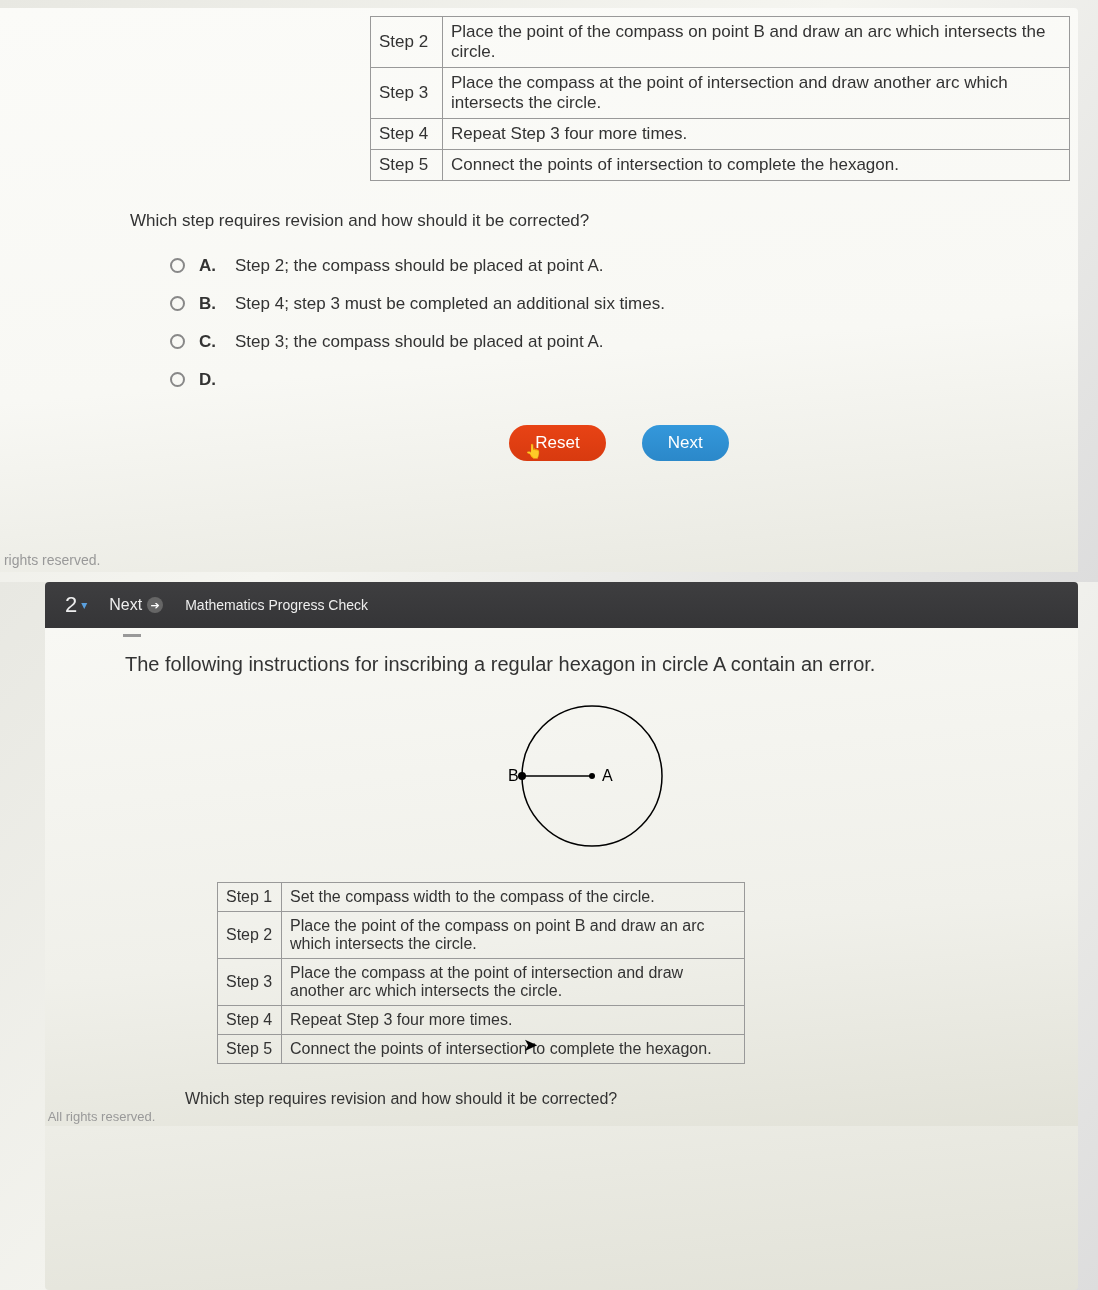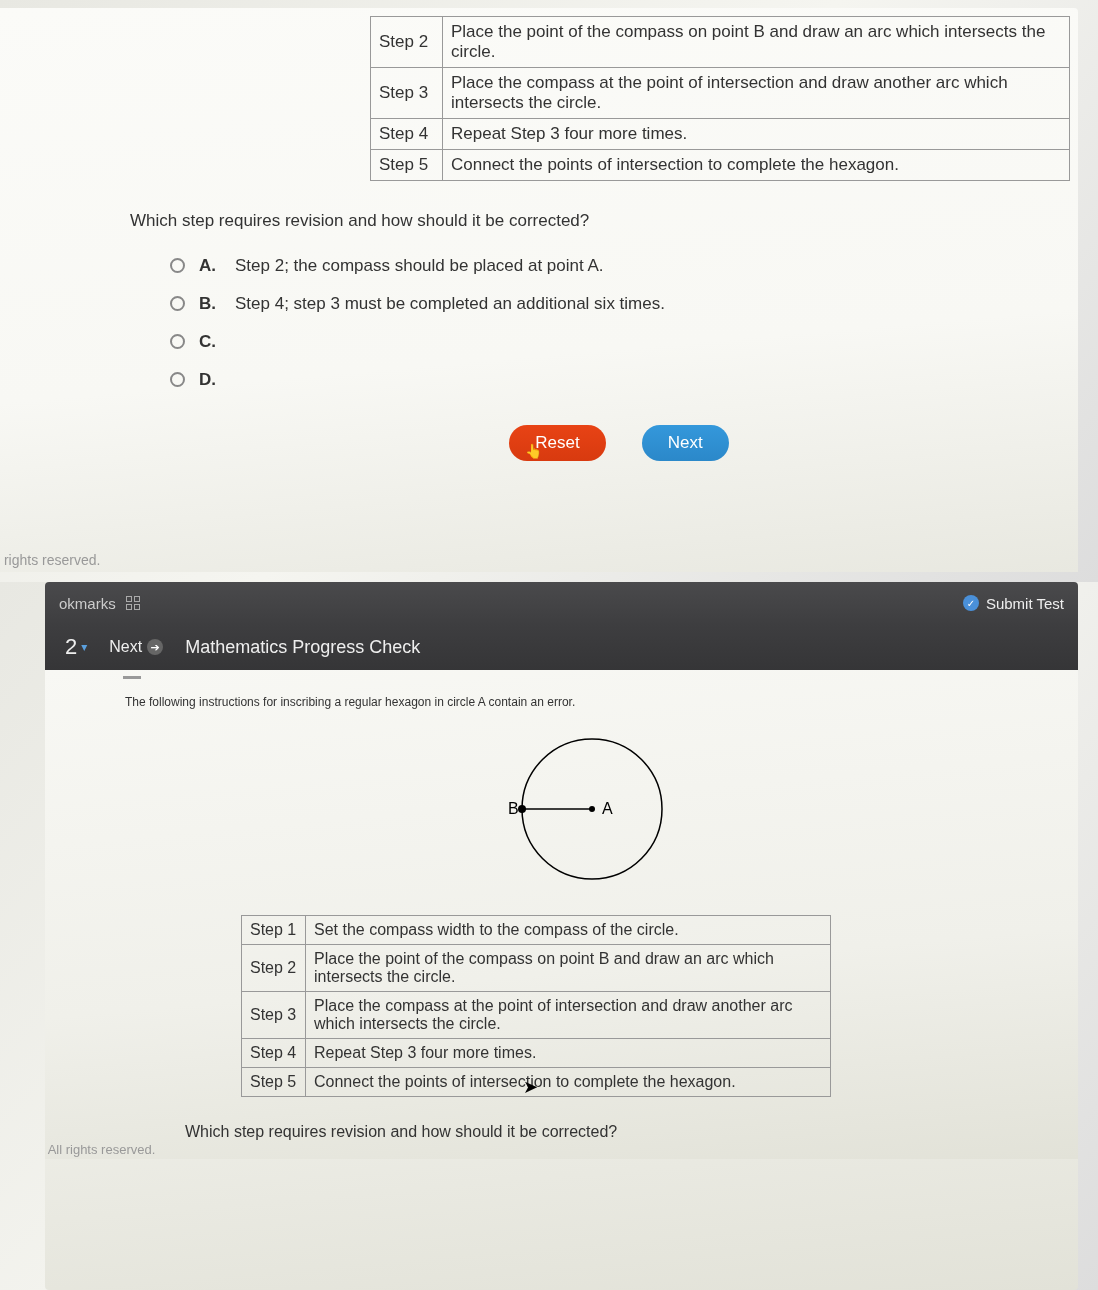--- a/index.html
+++ b/index.html
@@ -197,51 +197,51 @@
       height: 16px;
       border-radius: 50%;
       background: #666;
       color: #fff;
       font-size: 11px;
       display: inline-flex;
       align-items: center;
       justify-content: center;
     }
     .title-nav {
-      font-size: 18px;
+      font-size: 14px;
       color: #eee;
     }
     .content-area {
       padding: 25px 40px 10px 80px;
       background: linear-gradient(175deg, #f8f8f4 0%, #f0f0ea 60%, #e2e2d8 100%);
       position: relative;
     }
     .dash-line {
       position: absolute;
       top: 6px;
       left: 78px;
       width: 18px;
       height: 3px;
       background: #999;
     }
     .instr {
-      font-size: 12px;
+      font-size: 20px;
       color: #333;
       margin-bottom: 20px;
     }
     .circle-diagram {
       display: block;
       margin: 14px auto 26px auto;
     }
     .steps-table-2 {
       border-collapse: collapse;
       border: 1px solid #999;
-      margin-left: 116px;
+      margin-left: 92px;
       margin-bottom: 26px;
-      width: 590px;
+      width: 528px;
     }
     .steps-table-2 td {
       border: 1px solid #999;
       padding: 5px 8px;
       font-size: 16px;
       color: #333;
       vertical-align: middle;
     }
     .steps-table-2 .step-label {
       width: 64px;
@@ -303,20 +303,21 @@
         <span>Step 2; the compass should be placed at point A.</span>
       </div>
       <div class="option-row">
         <span class="radio"></span>
         <span class="option-letter">B.</span>
         <span>Step 4; step 3 must be completed an additional six times.</span>
       </div>
       <div class="option-row">
         <span class="radio"></span>
         <span class="option-letter">C.</span>
+        <span>Step 3; the compass should be placed at point A.</span>
       </div>
       <div class="option-row">
         <span class="radio"></span>
         <span class="option-letter">D.</span>
       </div>
     </div>
 
     <div class="buttons-row">
       <button class="btn btn-reset">
         <span>Reset</span>
@@ -325,35 +326,20 @@
       <button class="btn btn-next">Next</button>
     </div>
 
     <div class="footer-text">um. All rights reserved.</div>
   </div>
 </div>
 
 <div class="photo-frame frame-bottom">
   <div class="content-bottom">
 
-    <div class="dark-bar">
-      <div class="dark-bar-left">
-        <span>okmarks</span>
-        <span class="dark-grid">
-            <span></span>
-            <span></span>
-            <span></span>
-            <span></span>
-          </span>
-      </div>
-      <div class="submit-area">
-        <span class="check-circle">✓</span>
-        <span>Submit Test</span>
-      </div>
-    </div>
 
     <div class="dark-nav">
       <div class="qnum">
         <span>2</span>
         <span class="chev">▾</span>
       </div>
       <div class="next-nav">
         <span>Next</span>
         <span class="circ">➔</span>
       </div>

